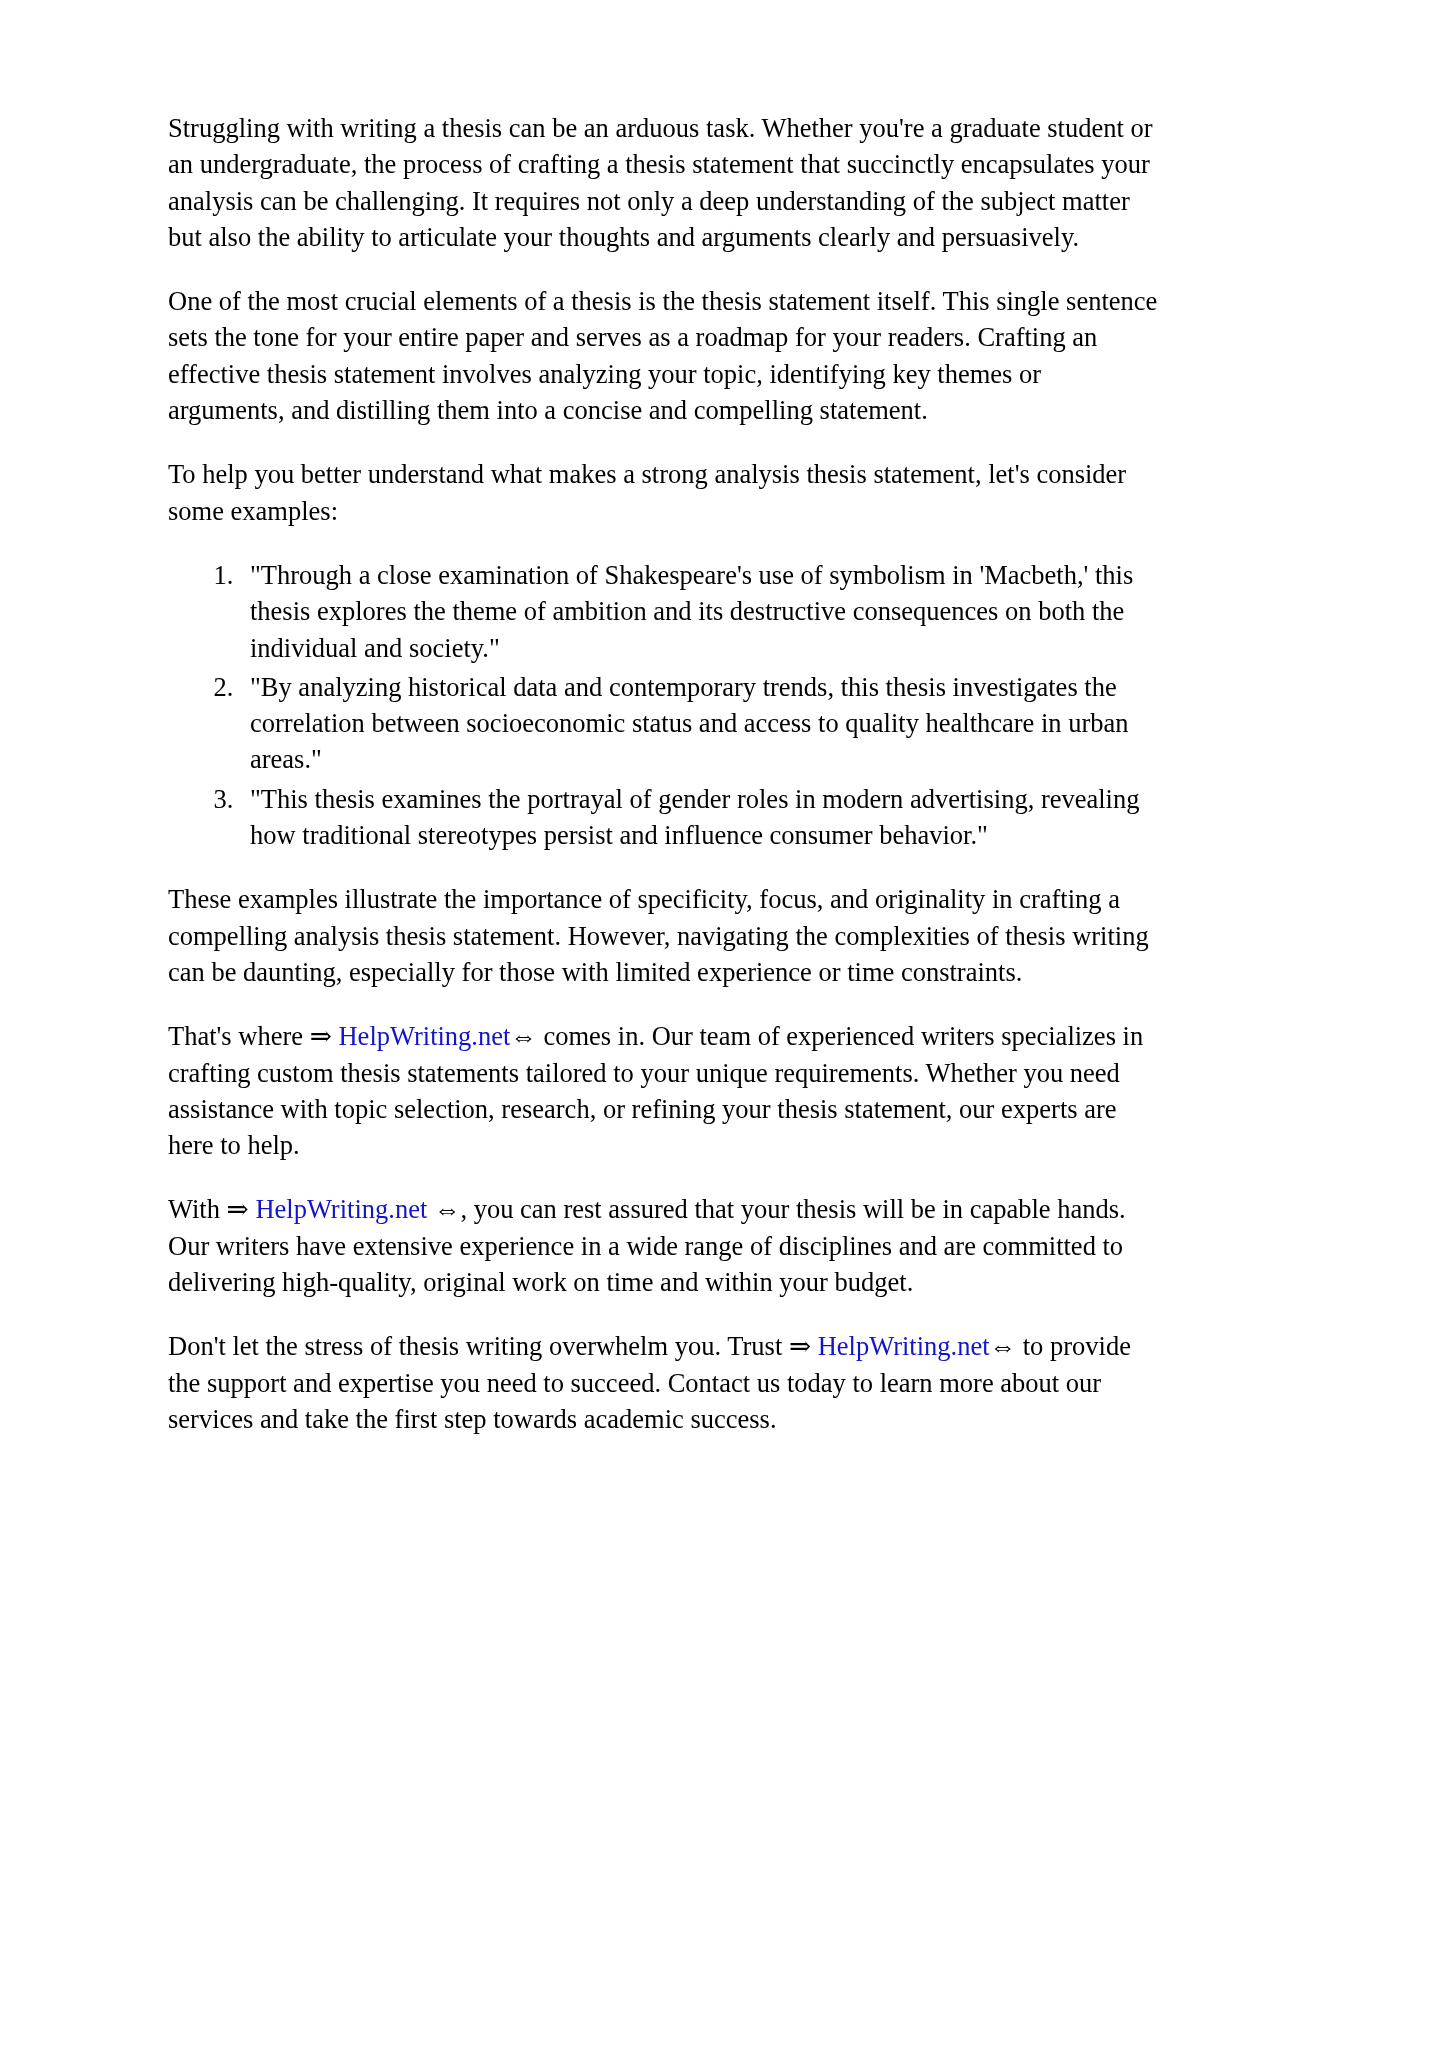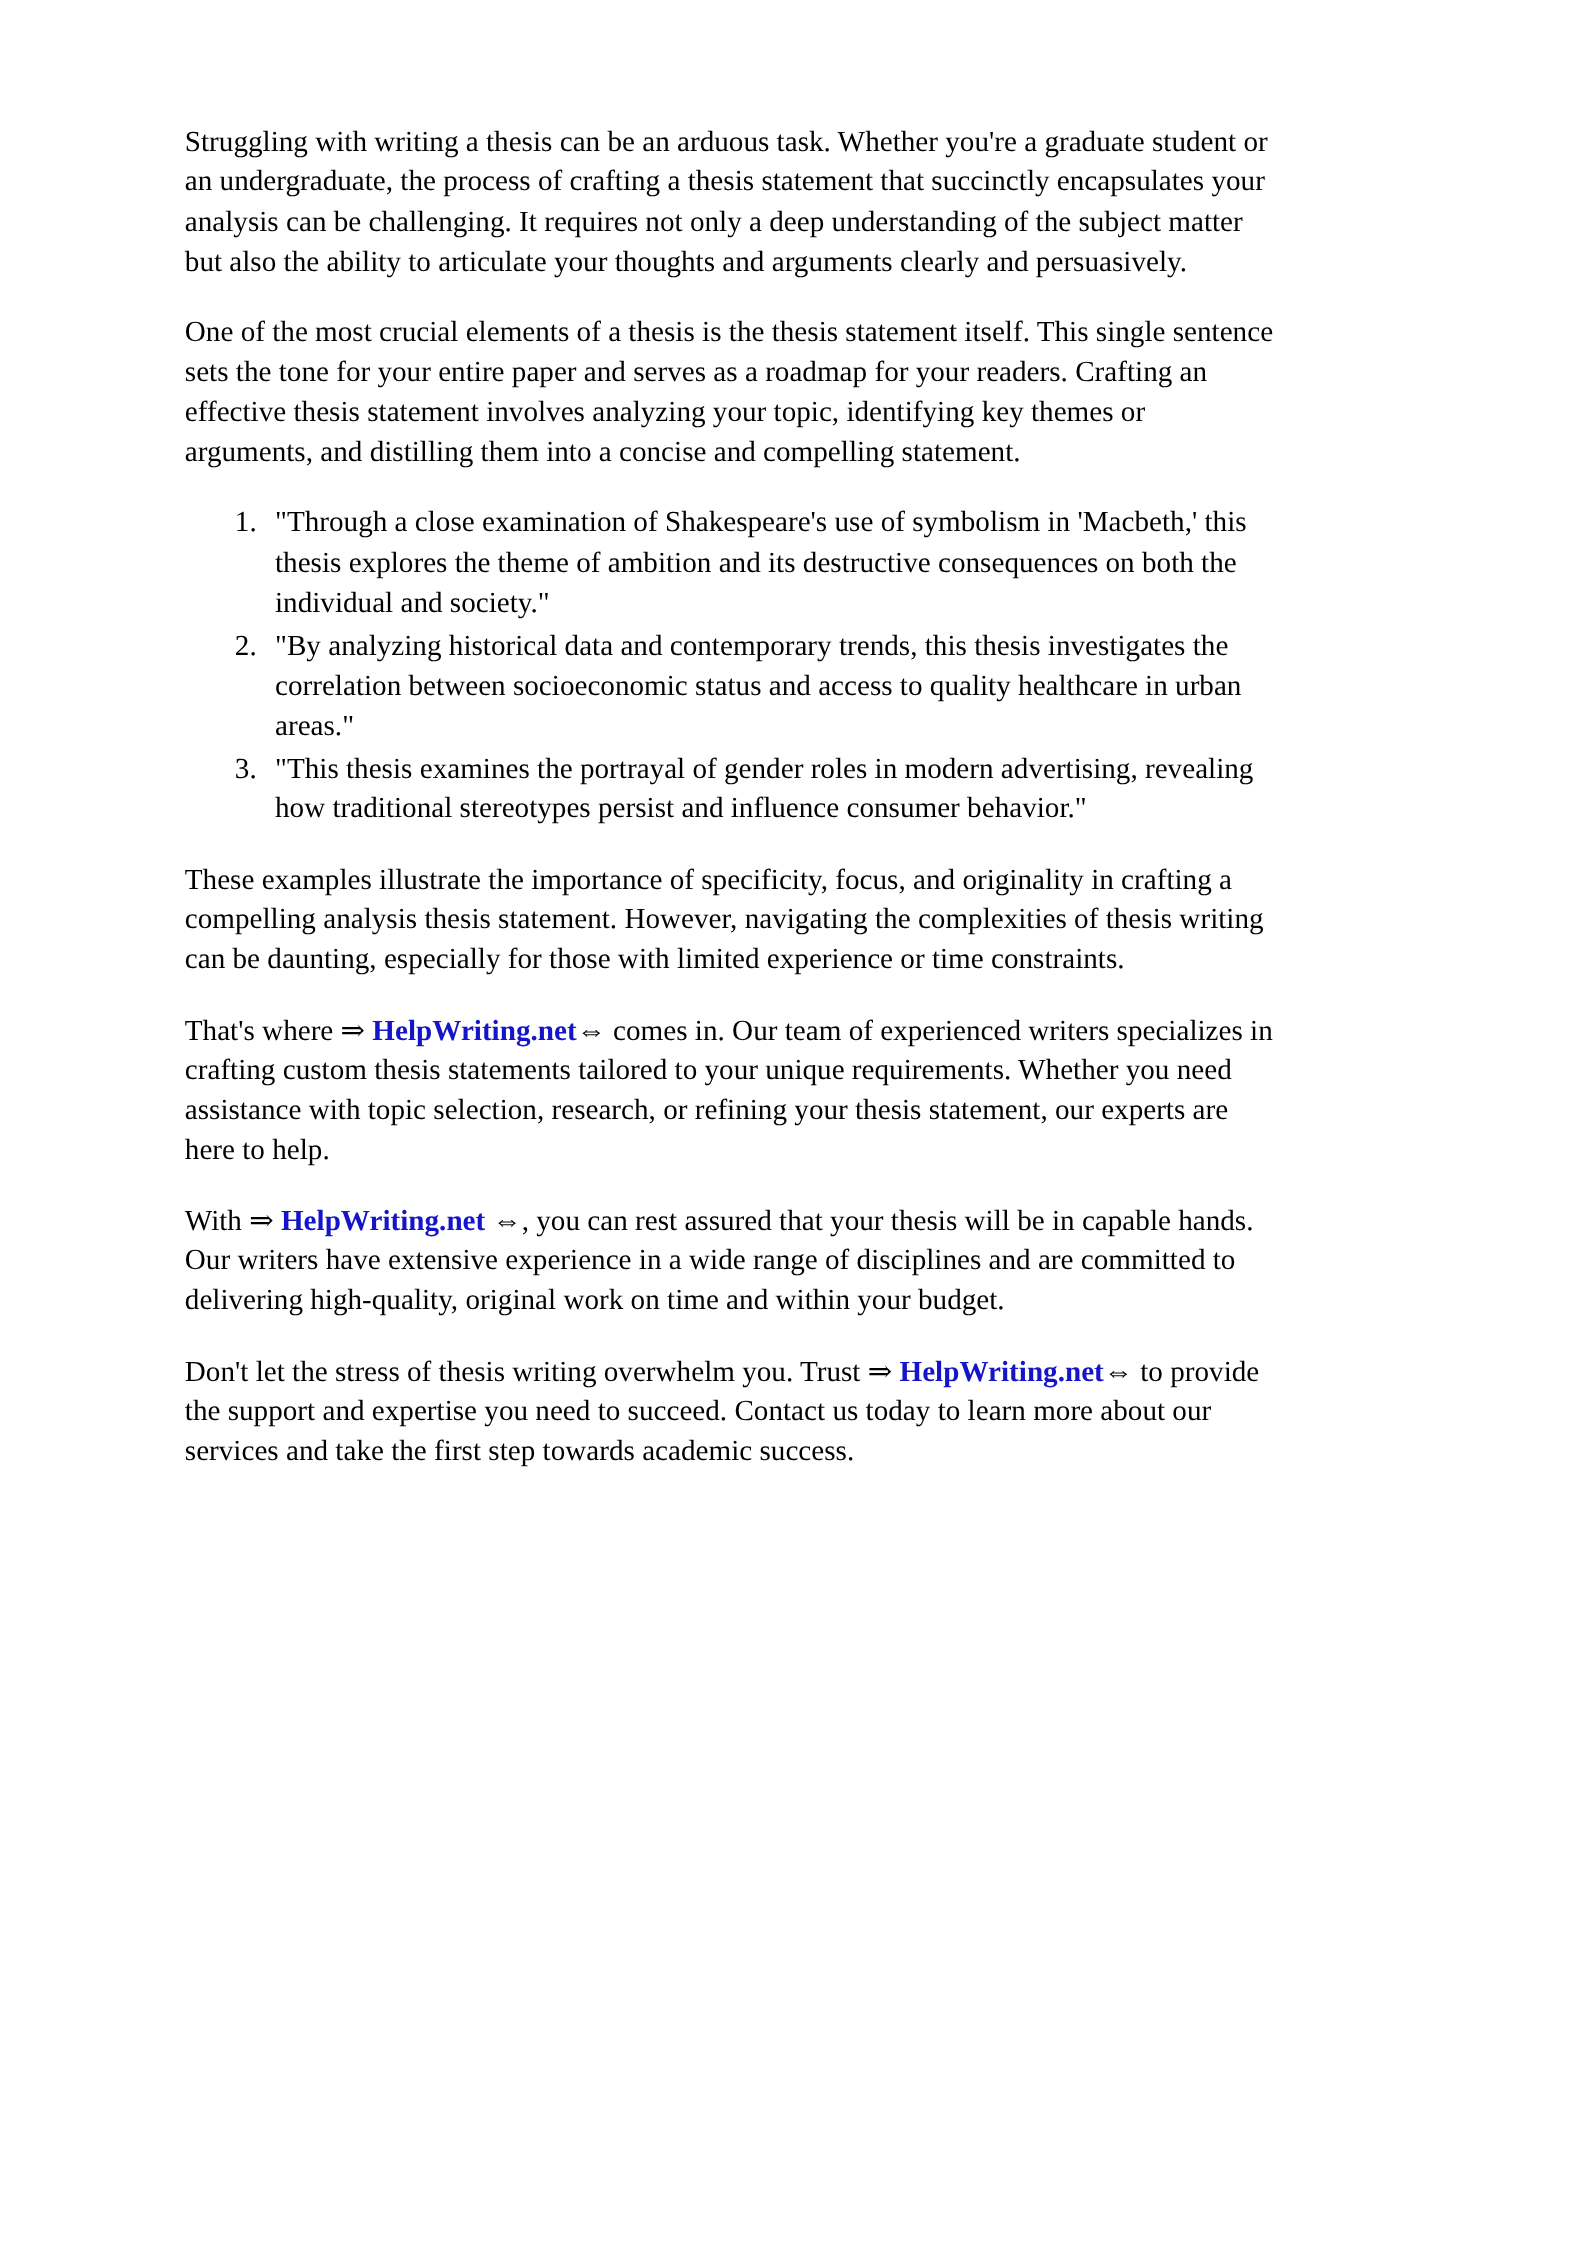--- a/index.html
+++ b/index.html
@@ -32,21 +32,21 @@
     margin: 0 0 28px 0;
     padding-left: 72px;
     list-style-type: decimal;
   }
   ol.examples li {
     margin: 0 0 3px 0;
     padding-left: 10px;
   }
   .link {
     color: #1414c8;
-    font-weight: bold;
+    font-weight: normal;
     text-decoration: none;
     white-space: nowrap;
   }
   .arrow-in, .arrow-out {
     color: #000000;
     font-weight: normal;
   }
   .link-wrap {
     white-space: nowrap;
   }
@@ -55,20 +55,21 @@
 </head>
 <body>
 
 <div class="page">
   <div class="doc-body">
 
     <p class="para">Struggling with writing a thesis can be an arduous task. Whether you're a graduate student or an undergraduate, the process of crafting a thesis statement that succinctly encapsulates your analysis can be challenging. It requires not only a deep understanding of the subject matter but also the ability to articulate your thoughts and arguments clearly and persuasively.</p>
 
     <p class="para">One of the most crucial elements of a thesis is the thesis statement itself. This single sentence sets the tone for your entire paper and serves as a roadmap for your readers. Crafting an effective thesis statement involves analyzing your topic, identifying key themes or arguments, and distilling them into a concise and compelling statement.</p>
 
+    <p class="para">To help you better understand what makes a strong analysis thesis statement, let's consider some examples:</p>
 
     <ol class="examples">
       <li>"Through a close examination of Shakespeare's use of symbolism in 'Macbeth,' this thesis explores the theme of ambition and its destructive consequences on both the individual and society."</li>
       <li>"By analyzing historical data and contemporary trends, this thesis investigates the correlation between socioeconomic status and access to quality healthcare in urban areas."</li>
       <li>"This thesis examines the portrayal of gender roles in modern advertising, revealing how traditional stereotypes persist and influence consumer behavior."</li>
     </ol>
 
     <p class="para">These examples illustrate the importance of specificity, focus, and originality in crafting a compelling analysis thesis statement. However, navigating the complexities of thesis writing can be daunting, especially for those with limited experience or time constraints.</p>
 
     <p class="para">

